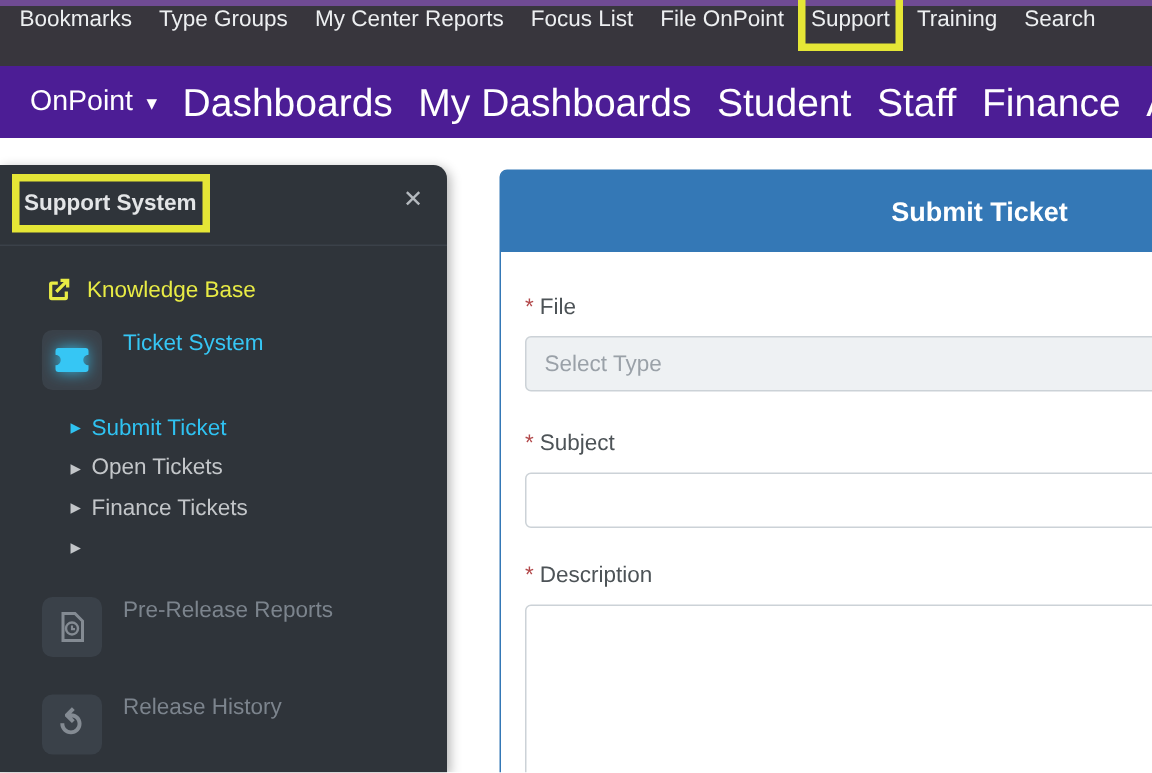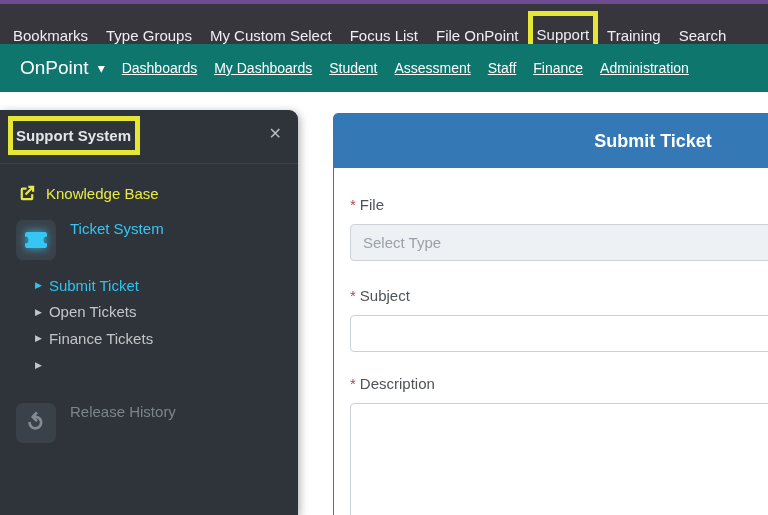--- a/index.html
+++ b/index.html
@@ -3,42 +3,42 @@
 <meta charset="utf-8">
 <style>
   * { margin:0; padding:0; box-sizing:border-box; }
   html,body { background:#fff; }
   body { font-family:"Liberation Sans", sans-serif; }
   .viewport { position:relative; width:768px; height:515px; overflow:hidden; background:#fff; }
 
   
   .purple-strip { position:absolute; left:0; top:0; width:768px; height:4px; background:#6f4b93; }
   .topbar { position:absolute; left:0; top:4px; width:768px; height:40px; background:#38363d;
-            display:flex; align-items:flex-end; gap:18px; padding-left:13px; }
+            display:flex; align-items:flex-start; gap:18px; padding-left:13px; }
   .topbar-item { color:#edeff1; font-size:15px; white-space:nowrap; cursor:pointer; }
   .hl-wrap { position:relative; display:inline-block; }
   .hl-box { position:absolute; border:5px solid #e5e636; pointer-events:none; }
   .hl-box.support { left:-9px; right:-9px; top:-15px; bottom:-12px; }
   .hl-box.sidebar-title { left:-8px; right:-9px; top:-11px; bottom:-10px; }
 
   
-  .navbar { position:absolute; left:0; top:44px; width:768px; height:48px; background:#0f766e;
+  .navbar { position:absolute; left:0; top:44px; width:768px; height:48px; background:#4c1d95;
             display:flex; align-items:center; gap:17px; padding-left:20px; overflow:hidden; }
   .navbar-brand { color:#fff; font-size:19px; display:flex; align-items:center; cursor:pointer; white-space:nowrap; }
   .caret { font-size:14px; margin-left:9px; color:#fff; }
-  .navbar-item { color:#fff; font-size:14px; white-space:nowrap; cursor:pointer;text-decoration:underline; }
+  .navbar-item { color:#fff; font-size:26px; white-space:nowrap; cursor:pointer; }
 
   
   .sidebar { position:absolute; left:0; top:110px; width:298px; height:405px; background:#2f343a;
              border-top-right-radius:9px; box-shadow:2px 2px 8px rgba(0,0,0,.3); }
   .sidebar-header { position:relative; height:54px; padding:17px 16px 2px 16px;
                     border-bottom:1px solid #3b4149; }
   .sidebar-title { color:#e3e5e7; font-size:15px; font-weight:bold; }
   .close-x { position:absolute; right:16px; top:16px; color:#b4b9be; font-size:16px; cursor:pointer; line-height:1; }
-  .sidebar-body { padding:12px 16px 0 16px; }
+  .sidebar-body { padding:12px 16px 0 28px; }
 
   .kb-row { display:flex; align-items:center; gap:10px; padding:8px 0 6px 2px; cursor:pointer; }
   .kb-row svg { display:block; }
   .kb-label { color:#e8eb45; font-size:15px; }
 
   .big-row { display:flex; align-items:flex-start; gap:14px; margin-top:12px; cursor:pointer; }
   .icon-square { width:40px; height:40px; border-radius:7px; background:#3a4149;
                  display:flex; align-items:center; justify-content:center; flex:0 0 auto; }
   .icon-square.glow svg { filter:drop-shadow(0 0 5px rgba(54,198,244,.9)); }
   .row-label-active { color:#36c6f4; font-size:15px; }
@@ -77,40 +77,39 @@
 </head>
 <body>
 
 <div class="viewport">
 
   <div class="purple-strip"></div>
 
   <div class="topbar">
     <span class="topbar-item">Bookmarks</span>
     <span class="topbar-item">Type Groups</span>
-    <span class="topbar-item">My Custom Select</span>
+    <span class="topbar-item">My Center Reports</span>
     <span class="topbar-item">Focus List</span>
     <span class="topbar-item">File OnPoint</span>
     <span class="hl-wrap">
       <span class="topbar-item">Support</span>
       <span class="hl-box support"></span>
     </span>
     <span class="topbar-item">Training</span>
     <span class="topbar-item">Search</span>
   </div>
 
   <div class="navbar">
     <span class="navbar-brand">
       <span>OnPoint</span>
       <span class="caret">▾</span>
     </span>
     <span class="navbar-item">Dashboards</span>
     <span class="navbar-item">My Dashboards</span>
     <span class="navbar-item">Student</span>
-    <span class="navbar-item">Assessment</span>
     <span class="navbar-item">Staff</span>
     <span class="navbar-item">Finance</span>
     <span class="navbar-item">Administration</span>
   </div>
 
   <div class="sidebar">
     <div class="sidebar-header">
       <span class="hl-wrap">
         <span class="sidebar-title">Support System</span>
         <span class="hl-box sidebar-title"></span>
@@ -149,20 +148,30 @@
         </div>
         <div class="submenu-item">
           <span class="submenu-arrow">▶</span>
           <span class="submenu-label">Finance Tickets</span>
         </div>
         <div class="submenu-item">
           <span class="submenu-arrow">▶</span>
         </div>
       </div>
 
+      <div class="big-row muted-block-1">
+        <span class="icon-square">
+          <svg width="20" height="24" viewBox="0 0 20 24">
+            <path fill="none" stroke="#848b93" stroke-width="2" d="M4 3h8l5 5v13H4z"></path>
+            <circle cx="10" cy="13" r="4" fill="none" stroke="#848b93" stroke-width="1.6"></circle>
+            <path stroke="#848b93" stroke-width="1.4" fill="none" d="M10 11v2.4h2"></path>
+          </svg>
+        </span>
+        <span class="row-label-muted">Pre-Release Reports</span>
+      </div>
 
       <div class="big-row muted-block-2">
         <span class="icon-square">
           <span class="history-glyph">↺</span>
         </span>
         <span class="row-label-muted">Release History</span>
       </div>
     </div>
   </div>
 

